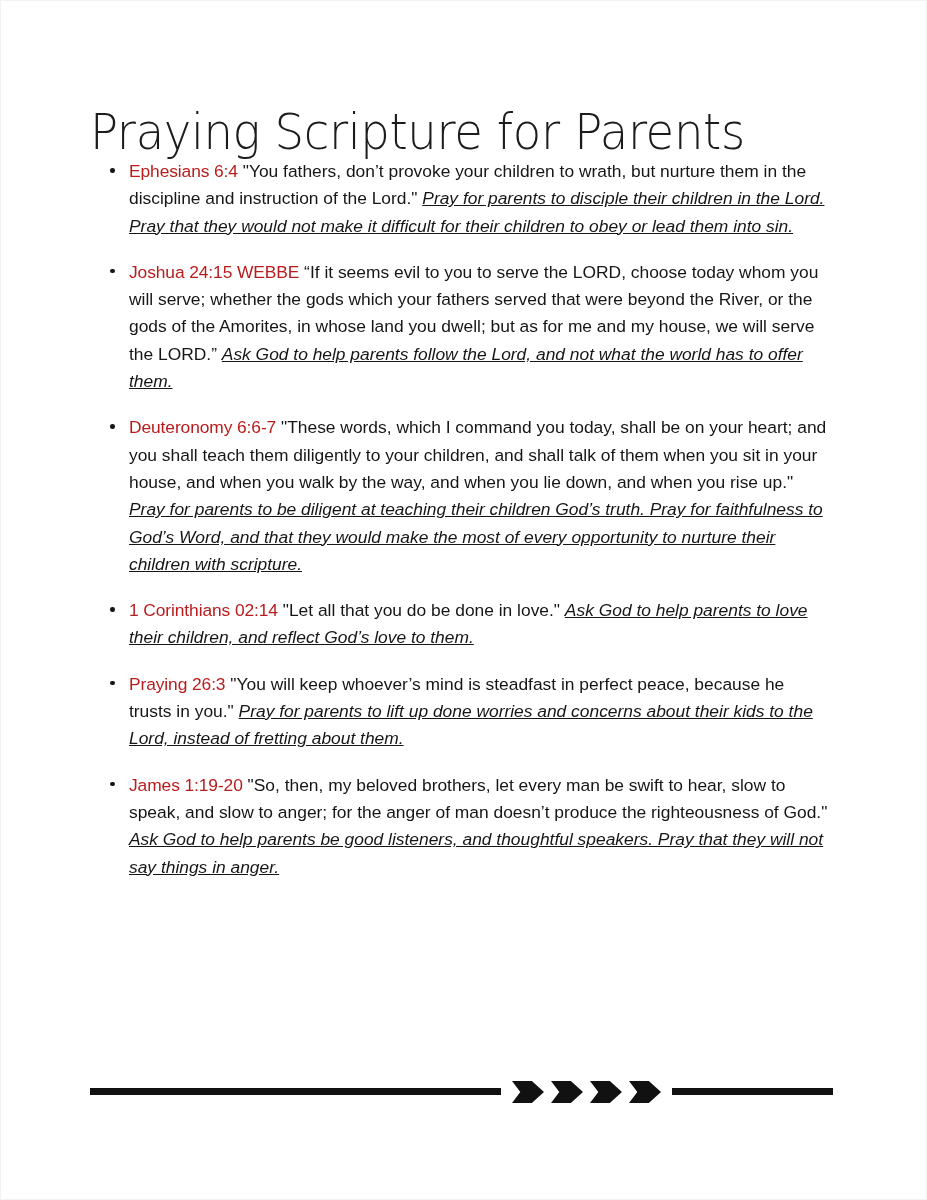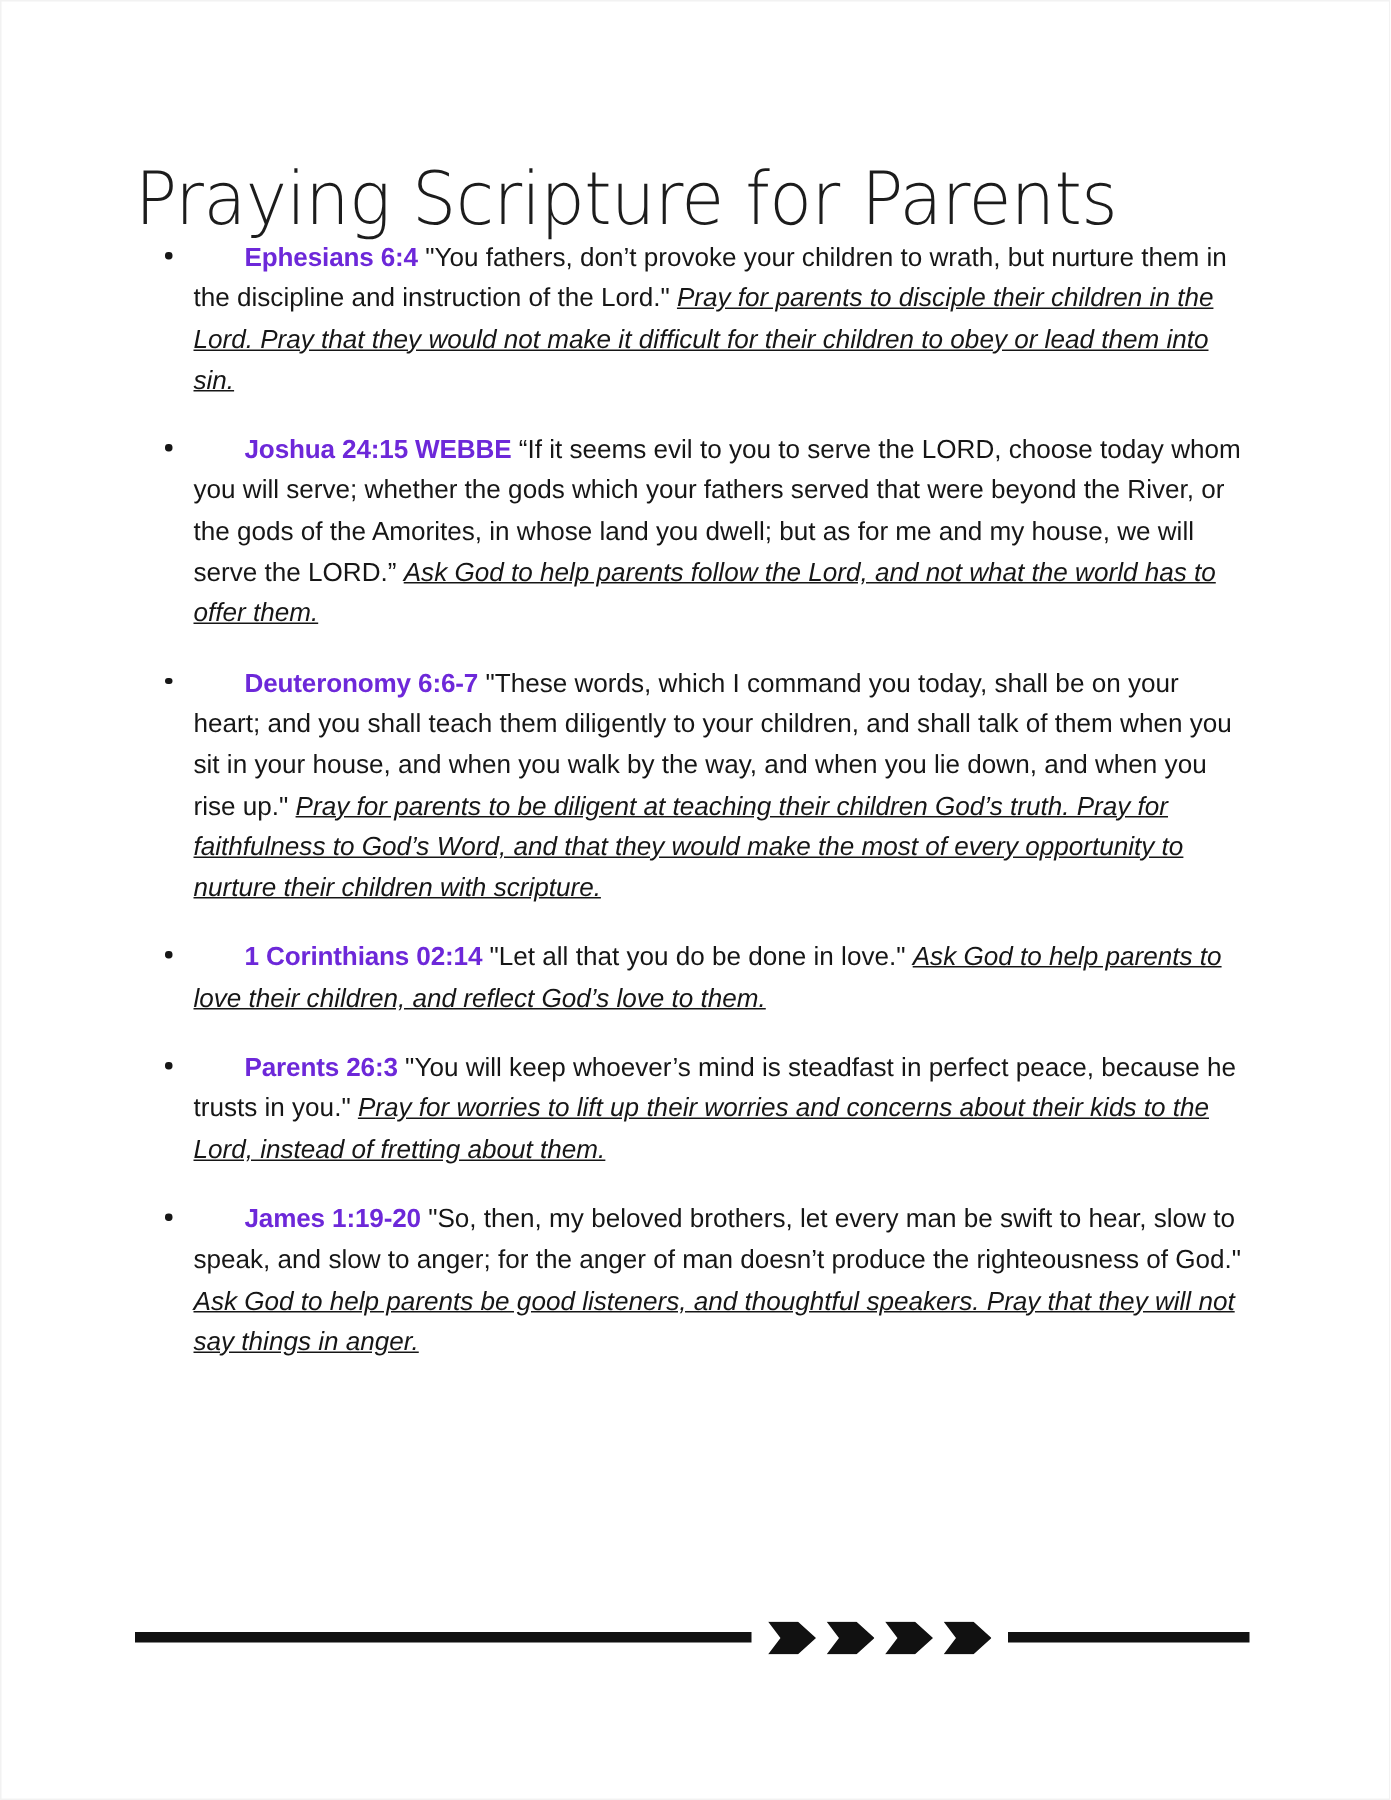--- a/index.html
+++ b/index.html
@@ -72,24 +72,23 @@
   .bullet-dot {
     position: absolute;
     left: 2px;
     top: 10px;
     width: 4.6px;
     height: 4.6px;
     background: #161616;
     border-radius: 50%;
   }
   .ref {
-    font-weight: bold;
-    color: #6d28d9;
+    font-weight: normal;
+    color: #b91c1c;
     letter-spacing: -0.1px;
-    margin-left: 34px;
   }
   .quote {
     font-weight: normal;
     color: #161616;
   }
   .prompt {
     font-style: italic;
     color: #161616;
     text-decoration: underline;
   }
@@ -152,21 +151,21 @@
 
       <li class="bullet-item">
         <span class="bullet-dot"></span><span class="ref">Deuteronomy 6:6-7</span><span class="quote"> "These words, which I command you today, shall be on your heart; and you shall teach them diligently to your children, and shall talk of them when you sit in your house, and when you walk by the way, and when you lie down, and when you rise up." </span><span class="prompt">Pray for parents to be diligent at teaching their children God’s truth. Pray for faithfulness to God’s Word, and that they would make the most of every opportunity to nurture their children with scripture.</span>
       </li>
 
       <li class="bullet-item">
         <span class="bullet-dot"></span><span class="ref">1 Corinthians 02:14</span><span class="quote"> "Let all that you do be done in love." </span><span class="prompt">Ask God to help parents to love their children, and reflect God’s love to them.</span>
       </li>
 
       <li class="bullet-item">
-        <span class="bullet-dot"></span><span class="ref">Parents 26:3</span><span class="quote"> "You will keep whoever’s mind is steadfast in perfect peace, because he trusts in you." </span><span class="prompt">Pray for worries to lift up their worries and concerns about their kids to the Lord, instead of fretting about them.</span>
+        <span class="bullet-dot"></span><span class="ref">Praying 26:3</span><span class="quote"> "You will keep whoever’s mind is steadfast in perfect peace, because he trusts in you." </span><span class="prompt">Pray for parents to lift up done worries and concerns about their kids to the Lord, instead of fretting about them.</span>
       </li>
 
       <li class="bullet-item">
         <span class="bullet-dot"></span><span class="ref">James 1:19-20</span><span class="quote"> "So, then, my beloved brothers, let every man be swift to hear, slow to speak, and slow to anger; for the anger of man doesn’t produce the righteousness of God." </span><span class="prompt">Ask God to help parents be good listeners, and thoughtful speakers. Pray that they will not say things in anger.</span>
       </li>
 
     </ul>
   </div>
 
   <div class="footer">

